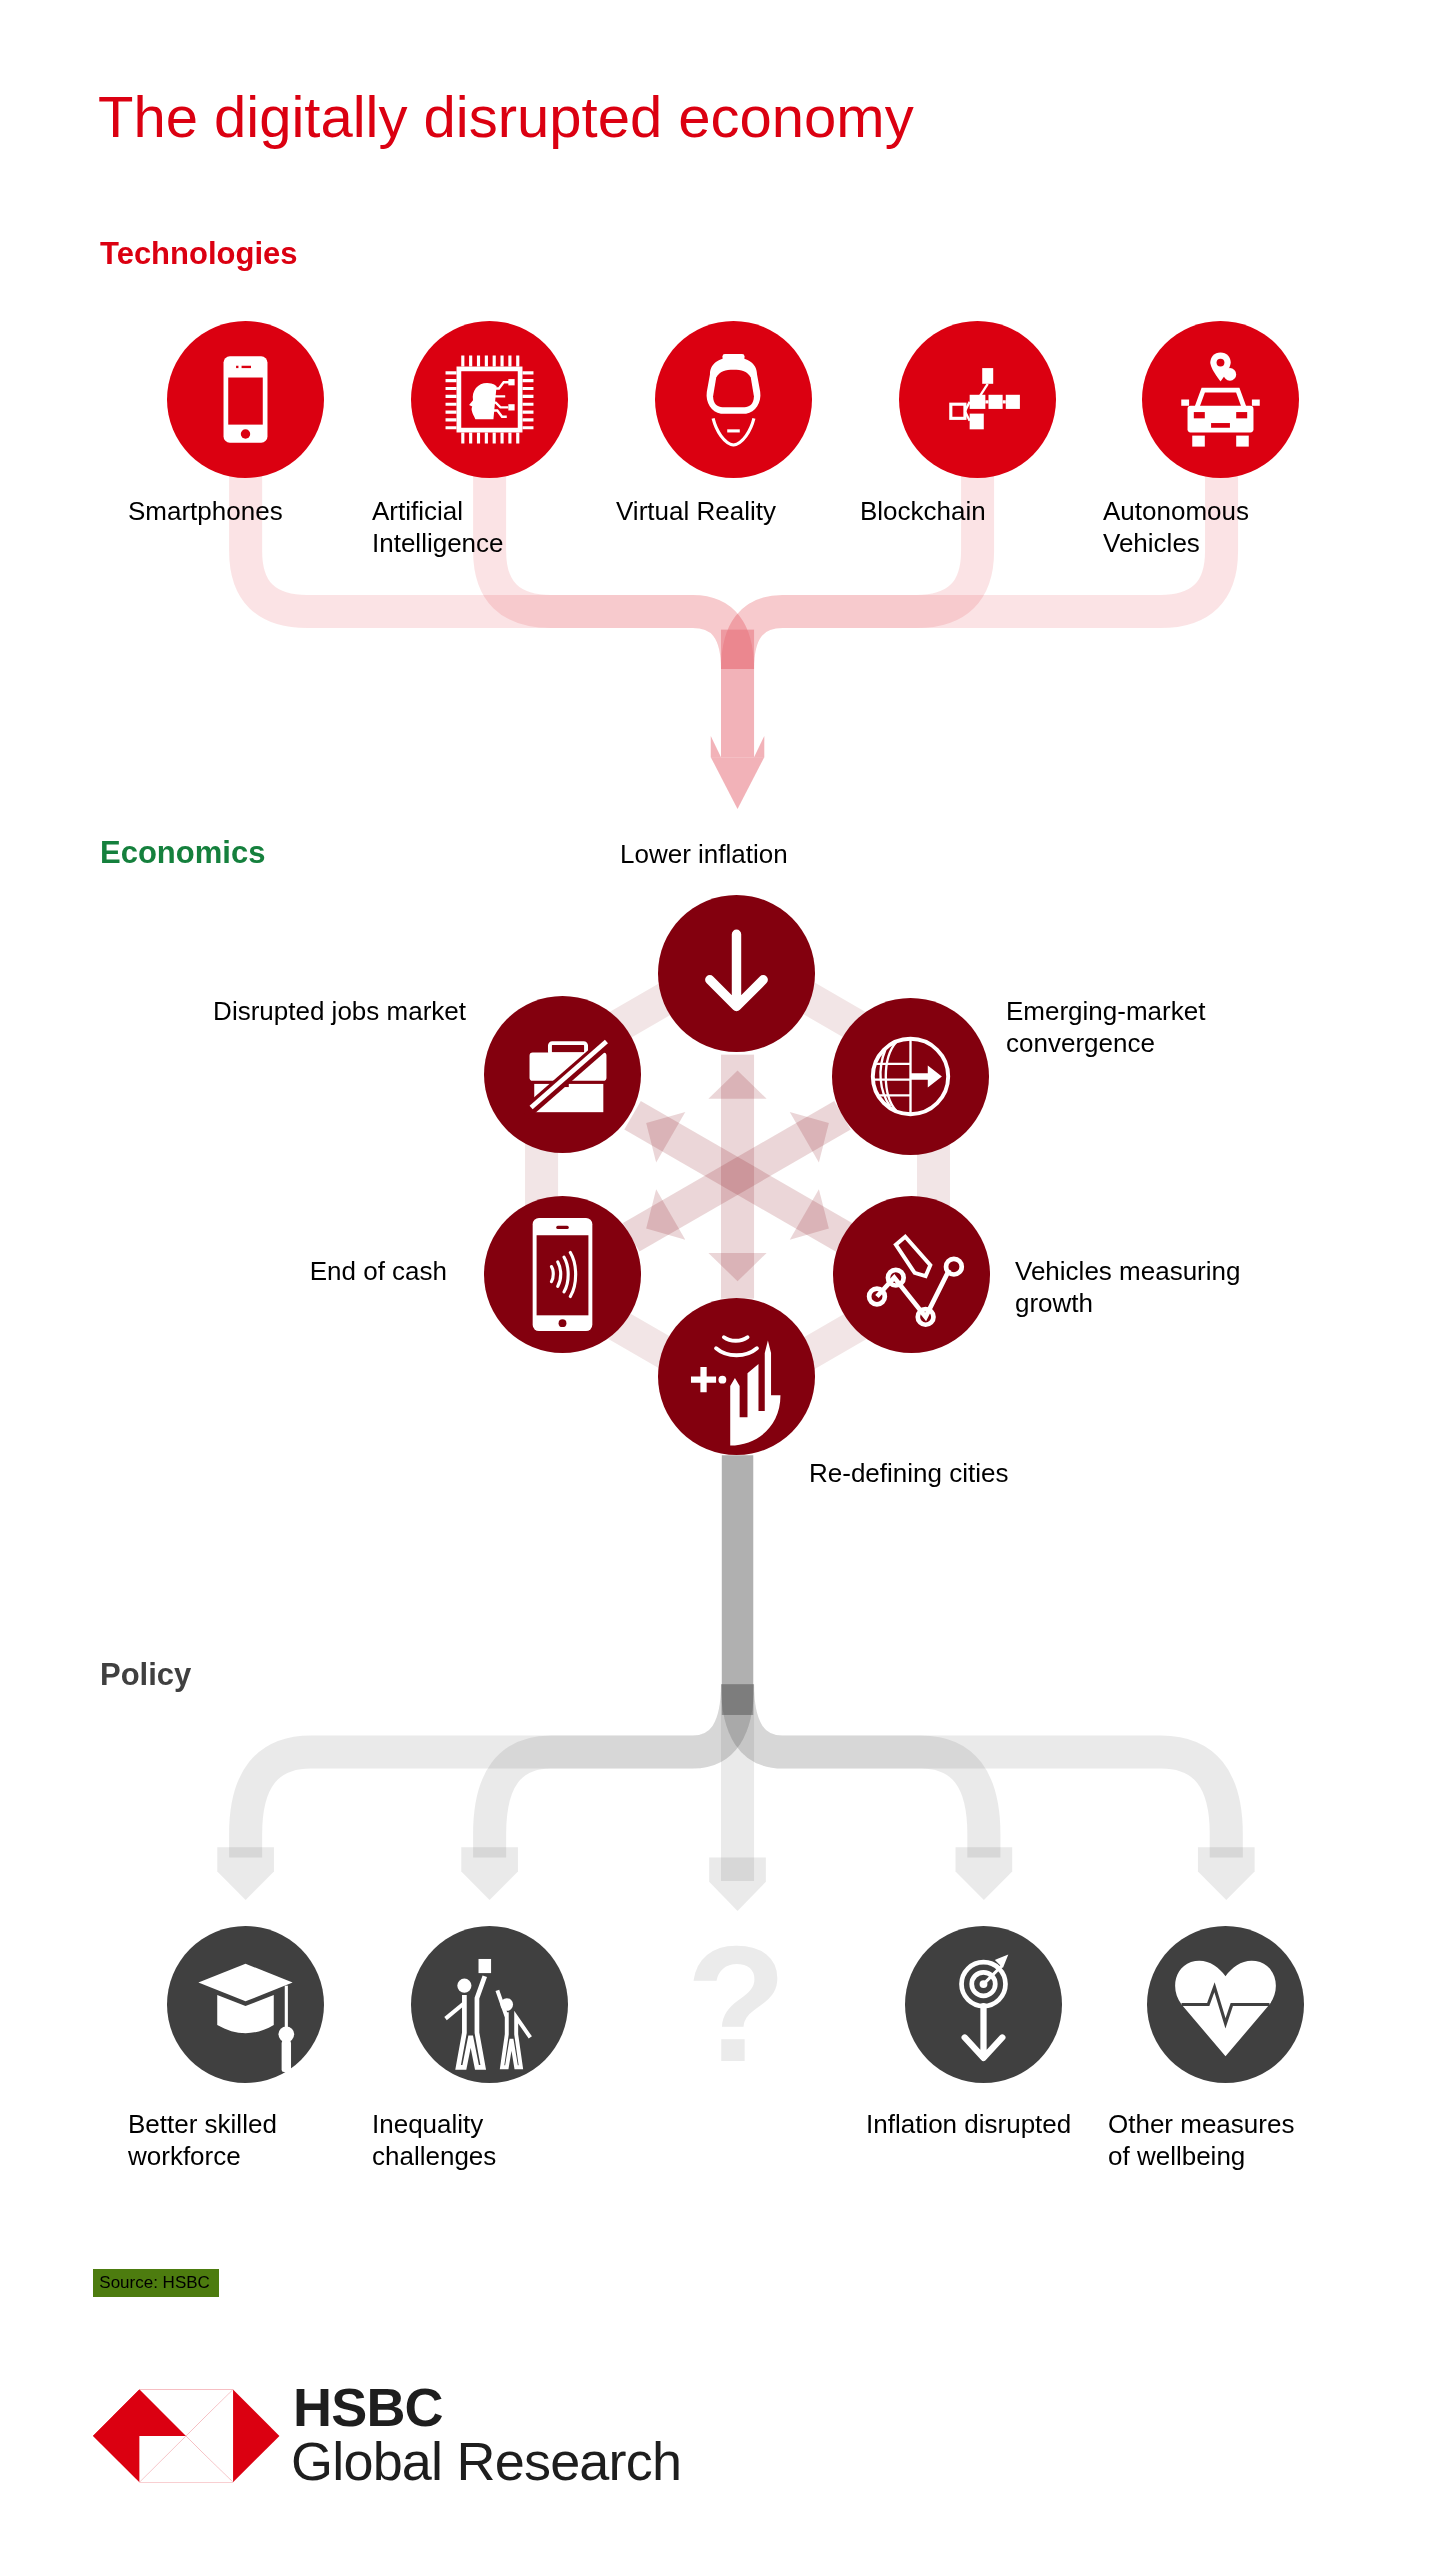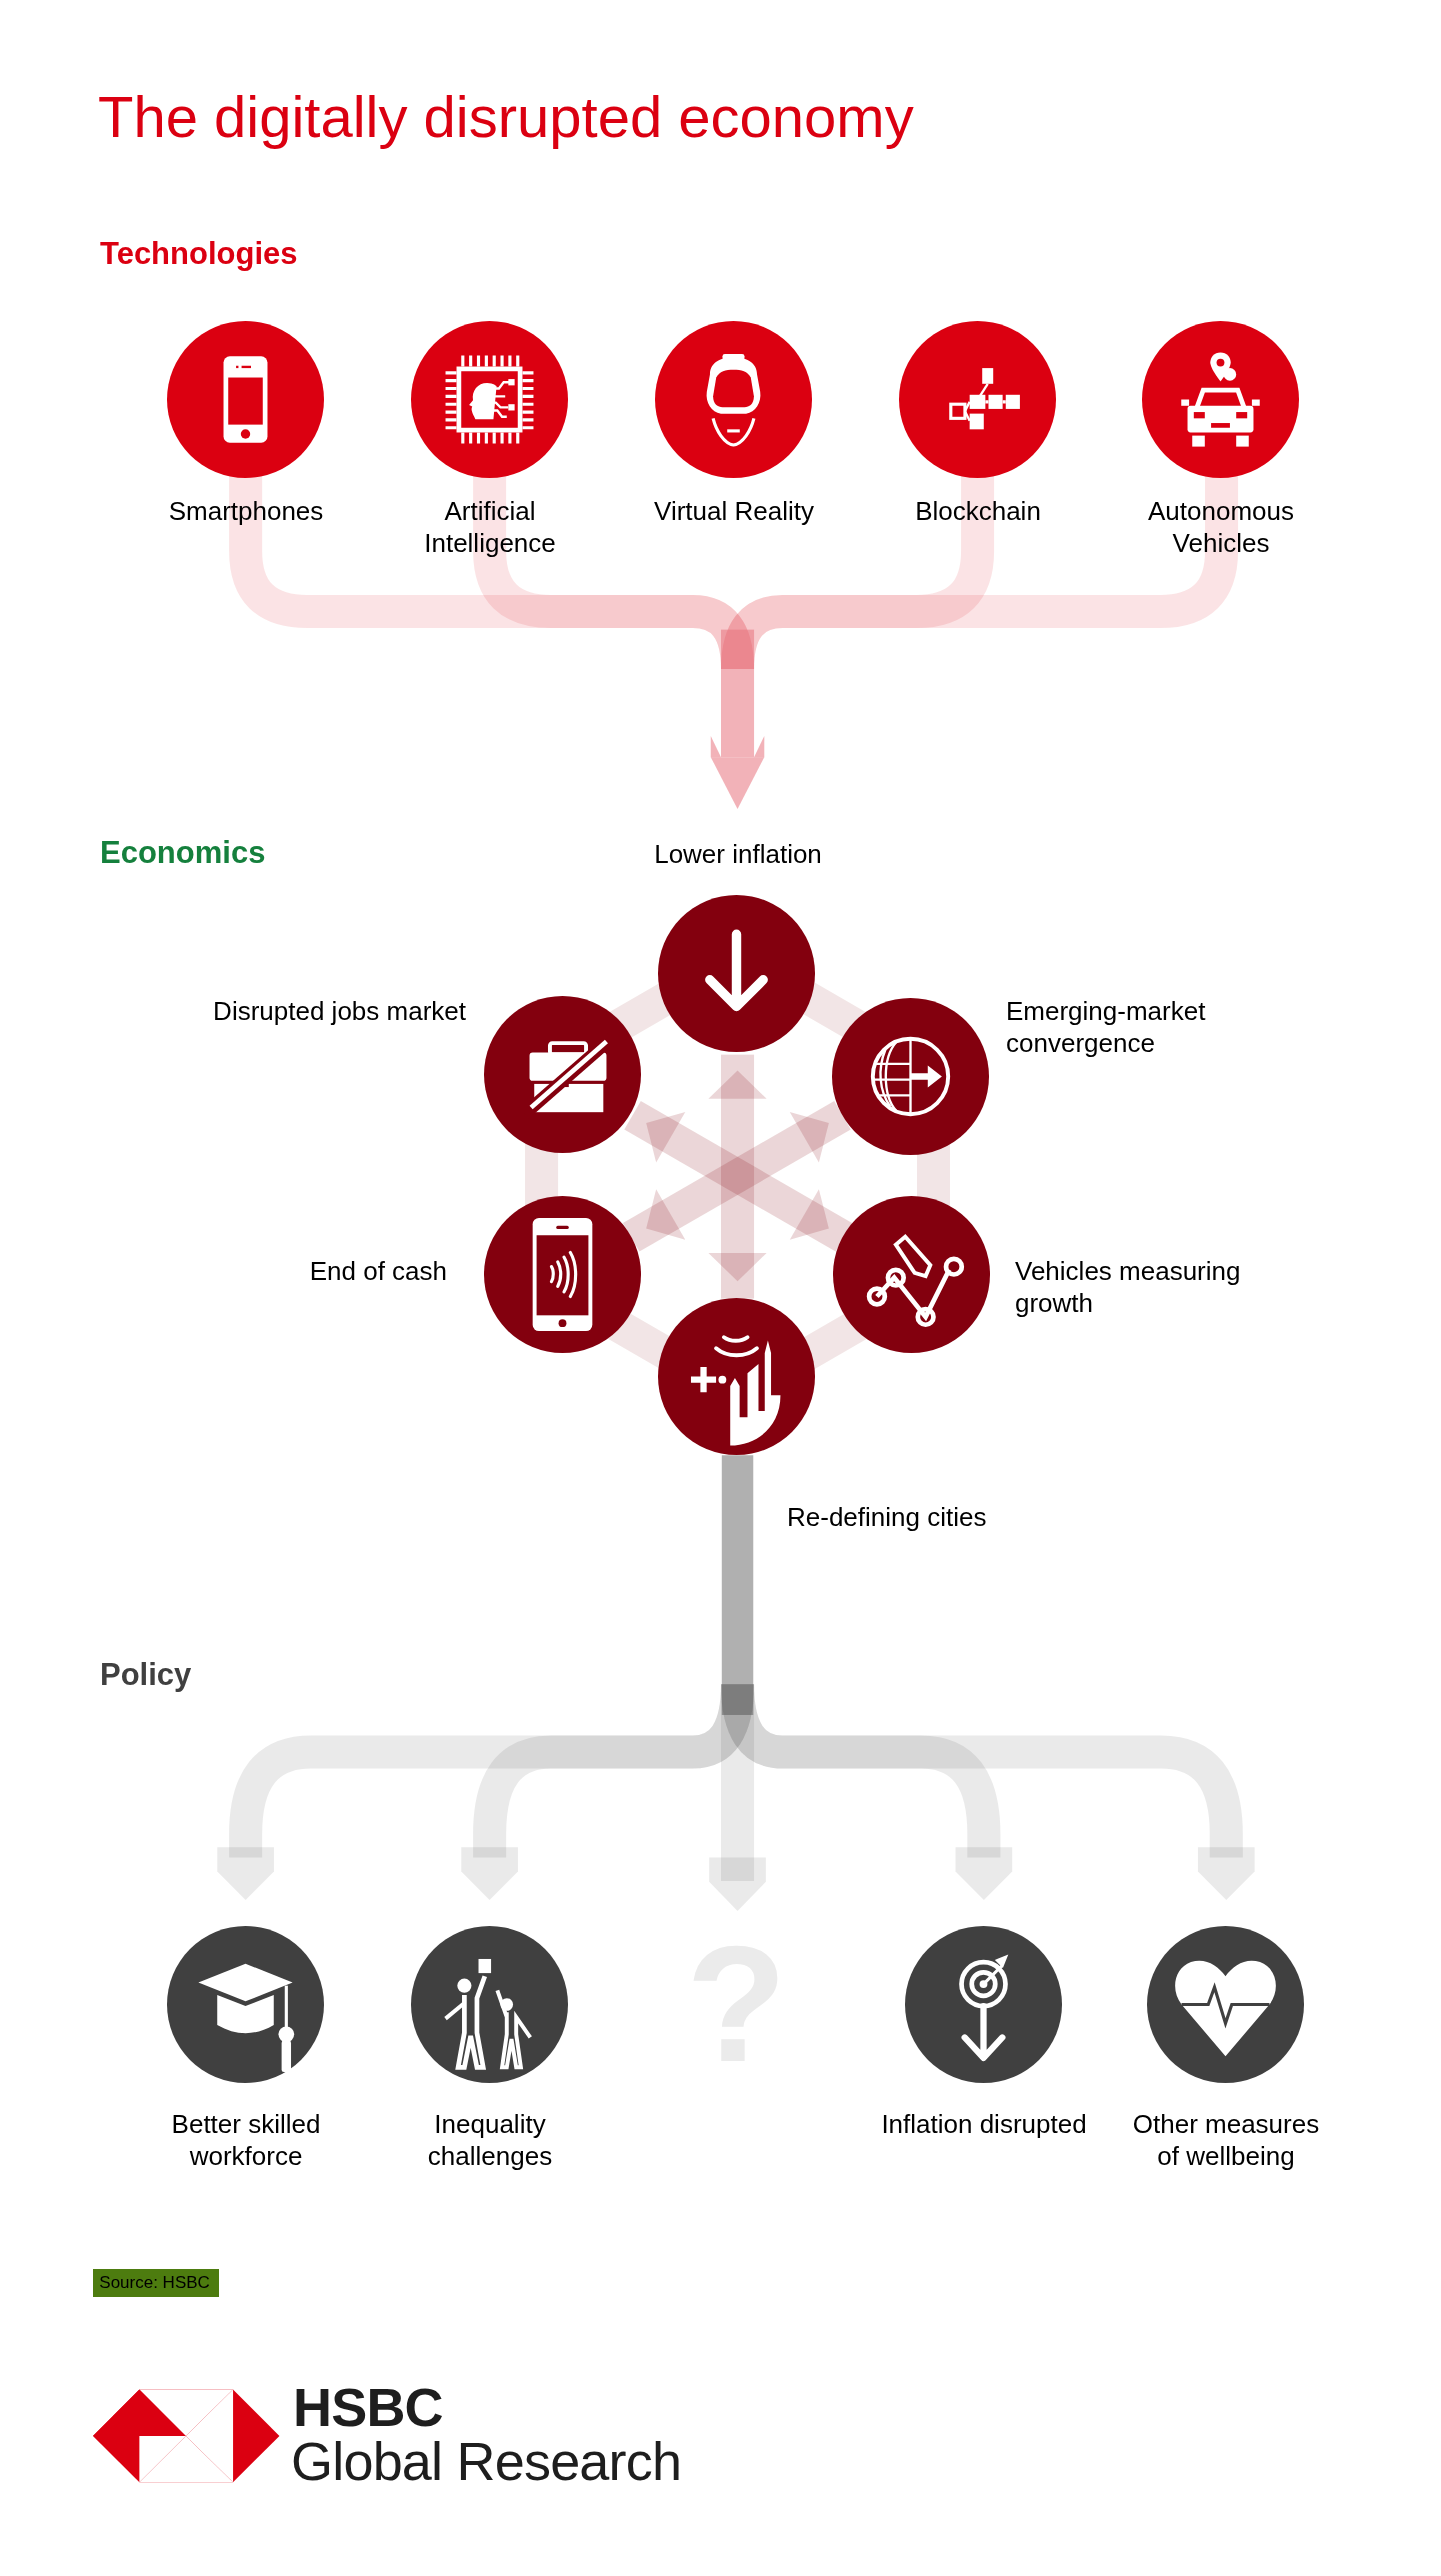--- a/index.html
+++ b/index.html
@@ -6,21 +6,21 @@
   body { width:1442px; height:2576px; position:relative; overflow:hidden;
          font-family:"Liberation Sans", sans-serif; color:#000; }
   .abs { position:absolute; }
   .title { left:98px; top:88px; font-size:58px; font-weight:normal; color:#DB0011; white-space:nowrap; line-height:1; }
   .section { left:100px; font-size:31px; font-weight:bold; white-space:nowrap; line-height:1; }
   .sec-tech { top:238px; color:#DB0011; }
   .sec-econ { top:837px; color:#15803d; }
   .sec-policy { top:1659px; color:#404040; }
   svg.bg { position:absolute; left:0; top:0; }
   .lbl { position:absolute; font-size:26px; line-height:31.5px; white-space:nowrap; color:#000; }
-  .lbl.center { text-align:center; width:236px; margin-left:-118px; }
+  .lbl.center { text-align:left; width:236px; margin-left:-118px; }
   .lbl.right { text-align:right; }
   .circle { position:absolute; width:157px; height:157px; border-radius:50%; margin-left:-79px; margin-top:-79px; }
   .circle svg { width:157px; height:157px; display:block; }
   .c-tech { background:#DB0011; }
   .c-econ { background:#83000E; }
   .c-policy { background:#404040; }
   .source { left:93px; top:2269px; width:126px; height:27.5px; background:#4d7c0f; font-size:17px; line-height:27.5px; padding-left:6.3px; box-sizing:border-box; color:#000; white-space:nowrap; }
   .logo-hsbc { left:293px; top:2380px; font-size:54px; font-weight:bold; color:#1E1E1E; line-height:1; letter-spacing:-0.8px; }
   .logo-gr { left:291px; top:2434px; font-size:54px; color:#1E1E1E; line-height:1; letter-spacing:-0.8px; white-space:nowrap; }
 </style>
@@ -163,21 +163,21 @@
 <div class="lbl center" style="left:978px; top:496px;"><span>Blockchain</span></div>
 <div class="lbl center" style="left:1221px; top:496px;"><span>Autonomous</span><br><span>Vehicles</span></div>
 
 <div class="abs section sec-econ">Economics</div>
 
 <div class="lbl center" style="left:738px; top:839px;">Lower inflation</div>
 <div class="lbl right" style="right:976px; top:996px;">Disrupted jobs market</div>
 <div class="lbl" style="left:1006px; top:996px;"><span>Emerging-market</span><br><span>convergence</span></div>
 <div class="lbl right" style="right:995px; top:1256px;margin-left:44px;">End of cash</div>
 <div class="lbl" style="left:1015px; top:1256px;"><span>Vehicles measuring</span><br><span>growth</span></div>
-<div class="lbl" style="left:787px; top:1458px;margin-top:44px;">Re-defining cities</div>
+<div class="lbl" style="left:809px; top:1458px;">Re-defining cities</div>
 
 <div class="circle c-econ" style="left:737px; top:974px;">
   <svg viewBox="0 0 200 200">
       <path d="M100 50v92M66 108l34 34 34-34" fill="none" stroke="#fff" stroke-width="12" stroke-linecap="round" stroke-linejoin="round"></path>
     </svg>
 </div>
 <div class="circle c-econ" style="left:563px; top:1075px;">
   <svg viewBox="0 0 200 200">
       <rect x="84" y="60" width="46" height="14" rx="3" fill="none" stroke="#fff" stroke-width="5"></rect>
       <rect x="58" y="72" width="98" height="36" rx="4" fill="#fff"></rect>

